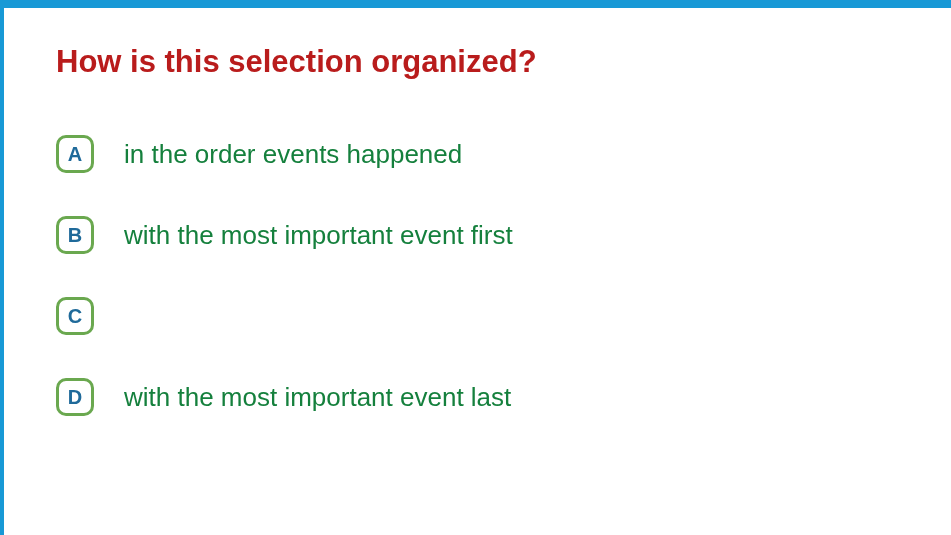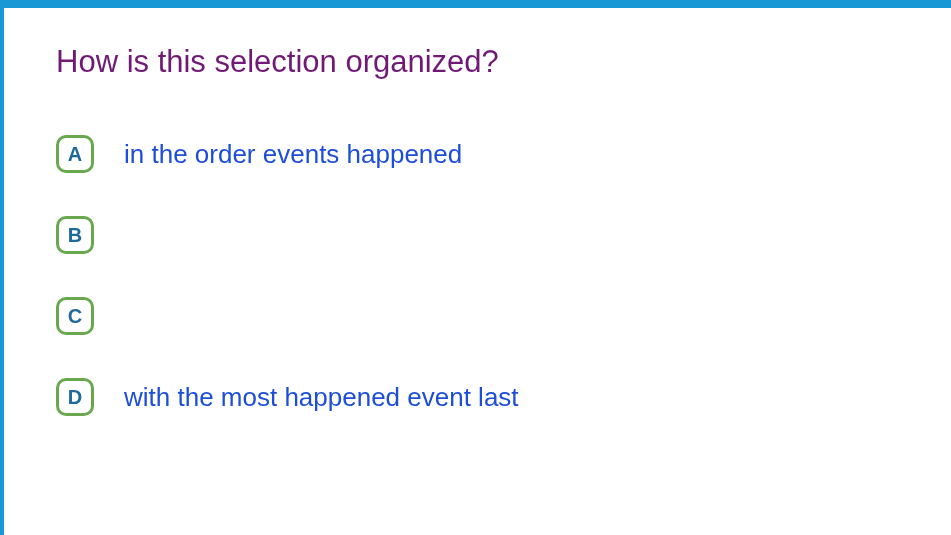--- a/index.html
+++ b/index.html
@@ -23,22 +23,22 @@
     width: 4px;
     bottom: 0;
     background: #1899d6;
   }
   .content {
     padding: 35px 50px 20px 56px;
     box-sizing: border-box;
   }
   .question {
     font-size: 31px;
-    font-weight: 400;
-    color: #701a75;
+    font-weight: 700;
+    color: #b91c1c;
     margin: 0 0 55px 0;
     line-height: 1.2;
   }
   .options {
     display: flex;
     flex-direction: column;
     gap: 43px;
   }
   .option {
     display: flex;
@@ -55,21 +55,21 @@
     display: flex;
     align-items: center;
     justify-content: center;
     font-size: 20px;
     font-weight: 700;
     color: #1f6a9a;
     box-sizing: border-box;
   }
   .option-text {
     font-size: 26px;
-    color: #1d4ed8;
+    color: #15803d;
     font-weight: 400;
     line-height: 1.2;
   }
 </style>
 </head>
 <body>
 
 <div class="top-bar"></div>
 <div class="left-bar"></div>
 
@@ -82,29 +82,30 @@
       <div class="option-badge">
         <span>A</span>
       </div>
       <span class="option-text">in the order events happened</span>
     </div>
 
     <div class="option">
       <div class="option-badge">
         <span>B</span>
       </div>
+      <span class="option-text">with the most important event first</span>
     </div>
 
     <div class="option">
       <div class="option-badge">
         <span>C</span>
       </div>
     </div>
 
     <div class="option">
       <div class="option-badge">
         <span>D</span>
       </div>
-      <span class="option-text">with the most happened event last</span>
+      <span class="option-text">with the most important event last</span>
     </div>
 
   </div>
 </div>
 
 </body></html>

